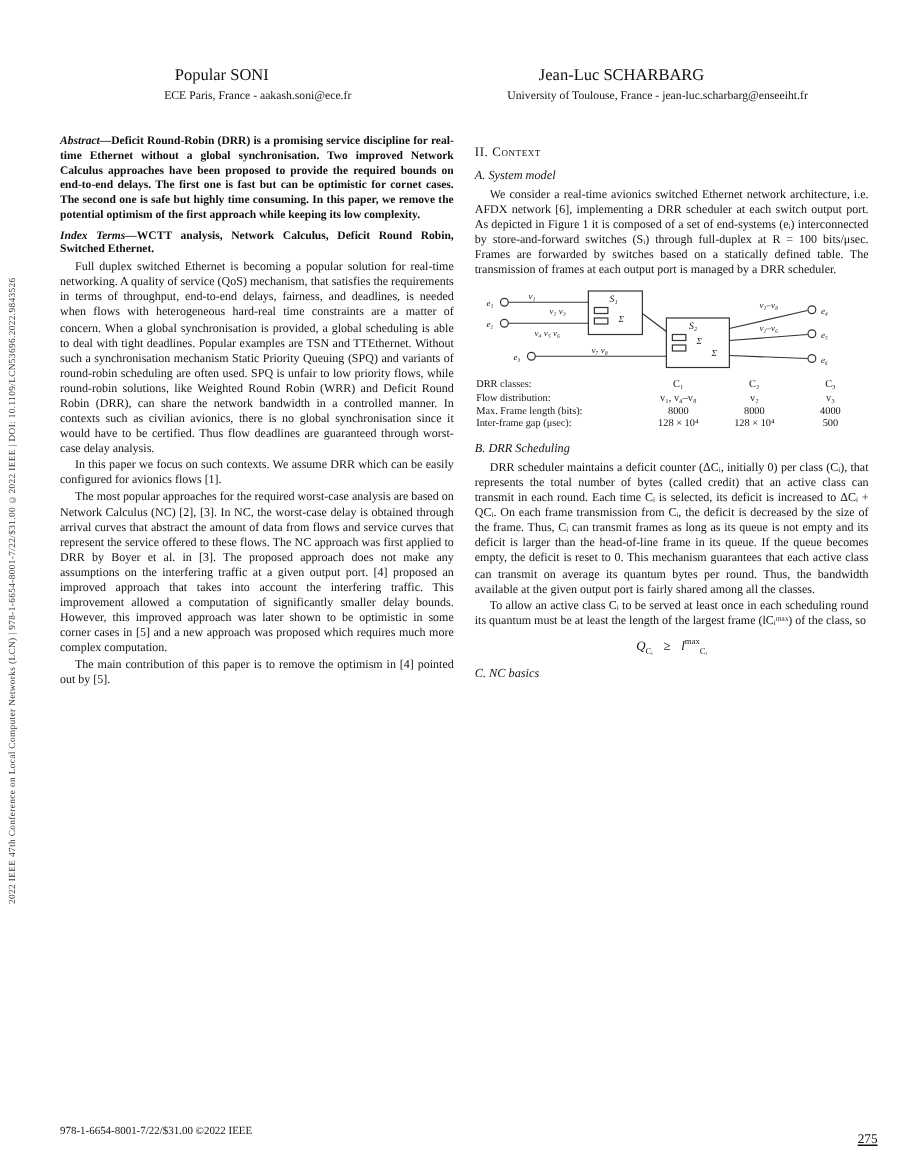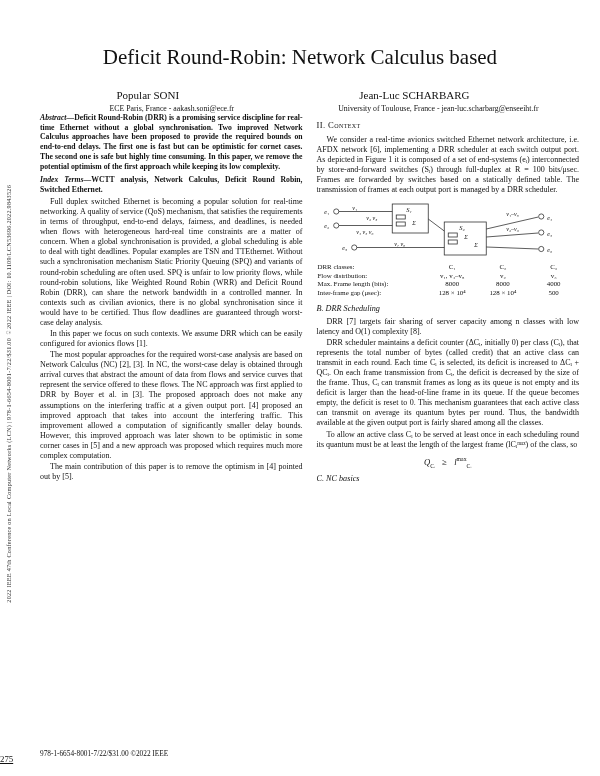--- a/index.html
+++ b/index.html
@@ -14,21 +14,21 @@
   }
 
   .title-block { margin-top:44px; text-align:center; }
   .title-line { font-size:21px; line-height:1.32; font-weight:normal; }
 
   .authors { display:flex; justify-content:center; gap:56px; margin-top:17px; }
   .author { text-align:center; }
   .author-name { font-size:11px; margin-bottom:3px; }
   .author-affil { font-size:7.8px;padding-left:48px; }
 
-  .columns { display:flex; gap:14px; padding:0 21px 0 40px; }
+  .columns { display:flex; gap:14px; padding:0 21px 0 40px; margin-top:21px; }
   .col { flex:1; min-width:0; }
 
   p.body-par { font-size:8px; line-height:1.26; text-align:justify; text-indent:10px; margin-bottom:1px; }
   p.abstract { font-size:7.7px; font-weight:bold; line-height:1.27; text-align:justify; margin-bottom:4px; }
   p.abstract .lead { font-style:italic; }
   p.abstract.index { margin-bottom:2px; }
 
   .sec-head { font-size:8.6px; font-weight:normal; 
               font-variant:small-caps; letter-spacing:0.4px; margin:7px 0 5px; }
   .subsec { font-size:8.2px; font-weight:normal; font-style:italic; margin:6px 0 4px; }
@@ -44,31 +44,30 @@
   .fig-table td { padding:0 1px; }
   .fig-table td.lbl { text-align:left; width:42%; }
   .fig-table td.val { text-align:center; width:19.3%; }
 
   .equation { text-align:center; font-size:8.6px; margin:6px 0 5px; }
   .equation i { font-family:"Liberation Serif", serif; }
   .equation sub, .equation sup { font-size:5.8px; }
   .equation .rel { margin:0 5px; font-style:normal; }
 
   .footer-copy { position:absolute; left:40px; bottom:18px; font-size:7.3px; }
-  .footer-page { position:absolute; left:0; right:15px; bottom:12px; text-align:left; font-size:8.8px;text-decoration:underline; }
+  .footer-page { position:absolute; left:0; right:15px; bottom:12px; text-align:right; font-size:8.8px;text-decoration:underline; }
 </style>
 </head>
 <body>
 
 <div class="page">
 
   <div class="side-text">2022 IEEE 47th Conference on Local Computer Networks (LCN) | 978-1-6654-8001-7/22/$31.00 ©2022 IEEE | DOI: 10.1109/LCN53696.2022.9843526</div>
 
   <div class="title-block">
-    <div class="title-line">Deficit Round-Robin: Network Calculus based</div>
   </div>
 
   <div class="authors">
     <div class="author">
       <div class="author-name">Popular SONI</div>
       <div class="author-affil">ECE Paris, France - aakash.soni@ece.fr</div>
     </div>
     <div class="author">
       <div class="author-name">Jean-Luc SCHARBARG</div>
       <div class="author-affil">University of Toulouse, France - jean-luc.scharbarg@enseeiht.fr</div>
@@ -82,20 +81,21 @@
       <p class="abstract index"><span class="lead">Index Terms—</span><span>WCTT analysis, Network Calculus, Deficit Round Robin, Switched Ethernet.</span></p>
 
       <p class="body-par">Full duplex switched Ethernet is becoming a popular solution for real-time networking. A quality of service (QoS) mechanism, that satisfies the requirements in terms of throughput, end-to-end delays, fairness, and deadlines, is needed when flows with heterogeneous hard-real time constraints are a matter of concern. When a global synchronisation is provided, a global scheduling is able to deal with tight deadlines. Popular examples are TSN and TTEthernet. Without such a synchronisation mechanism Static Priority Queuing (SPQ) and variants of round-robin scheduling are often used. SPQ is unfair to low priority flows, while round-robin solutions, like Weighted Round Robin (WRR) and Deficit Round Robin (DRR), can share the network bandwidth in a controlled manner. In contexts such as civilian avionics, there is no global synchronisation since it would have to be certified. Thus flow deadlines are guaranteed through worst-case delay analysis.</p>
       <p class="body-par">In this paper we focus on such contexts. We assume DRR which can be easily configured for avionics flows [1].</p>
       <p class="body-par">The most popular approaches for the required worst-case analysis are based on Network Calculus (NC) [2], [3]. In NC, the worst-case delay is obtained through arrival curves that abstract the amount of data from flows and service curves that represent the service offered to these flows. The NC approach was first applied to DRR by Boyer et al. in [3]. The proposed approach does not make any assumptions on the interfering traffic at a given output port. [4] proposed an improved approach that takes into account the interfering traffic. This improvement allowed a computation of significantly smaller delay bounds. However, this improved approach was later shown to be optimistic in some corner cases in [5] and a new approach was proposed which requires much more complex computation.</p>
       <p class="body-par">The main contribution of this paper is to remove the optimism in [4] pointed out by [5].</p>
     </div>
 
     <div class="col">
       <h2 class="sec-head">II. Context</h2>
+      <h3 class="subsec">A. System model</h3>
       <p class="body-par">We consider a real-time avionics switched Ethernet network architecture, i.e. AFDX network [6], implementing a DRR scheduler at each switch output port. As depicted in Figure 1 it is composed of a set of end-systems (eᵢ) interconnected by store-and-forward switches (Sᵢ) through full-duplex at R = 100 bits/μsec. Frames are forwarded by switches based on a statically defined table. The transmission of frames at each output port is managed by a DRR scheduler.</p>
 
       <div class="figure">
         <svg class="fig-svg" viewBox="0 0 252 62">
 
           <g>
             <text x="2" y="13">e₁</text>
             <circle cx="14" cy="10.5" r="2.6"></circle>
             <line x1="16.6" y1="10.5" x2="70" y2="10.5"></line>
             <text x="30" y="8.5">v₁</text>
@@ -174,21 +174,20 @@
             <td class="lbl">Inter-frame gap (μsec):</td>
             <td class="val">128 × 10⁴</td>
             <td class="val">128 × 10⁴</td>
             <td class="val">500</td>
           </tr>
         </tbody>
           </table>
       </div>
 
       <h3 class="subsec">B. DRR Scheduling</h3>
-      <p class="body-par">DRR [7] targets fair sharing of server capacity among n classes with low latency and O(1) complexity [8].</p>
       <p class="body-par">DRR scheduler maintains a deficit counter (ΔCᵢ, initially 0) per class (Cᵢ), that represents the total number of bytes (called credit) that an active class can transmit in each round. Each time Cᵢ is selected, its deficit is increased to ΔCᵢ + QCᵢ. On each frame transmission from Cᵢ, the deficit is decreased by the size of the frame. Thus, Cᵢ can transmit frames as long as its queue is not empty and its deficit is larger than the head-of-line frame in its queue. If the queue becomes empty, the deficit is reset to 0. This mechanism guarantees that each active class can transmit on average its quantum bytes per round. Thus, the bandwidth available at the given output port is fairly shared among all the classes.</p>
       <p class="body-par">To allow an active class Cᵢ to be served at least once in each scheduling round its quantum must be at least the length of the largest frame (lCᵢᵐᵃˣ) of the class, so</p>
 
       <div class="equation">
         <i>Q</i><sub>Cᵢ</sub>
         <span class="rel">≥</span>
         <i>l</i><sup>max</sup><sub>Cᵢ</sub>
       </div>
 
       <h3 class="subsec">C. NC basics</h3>

